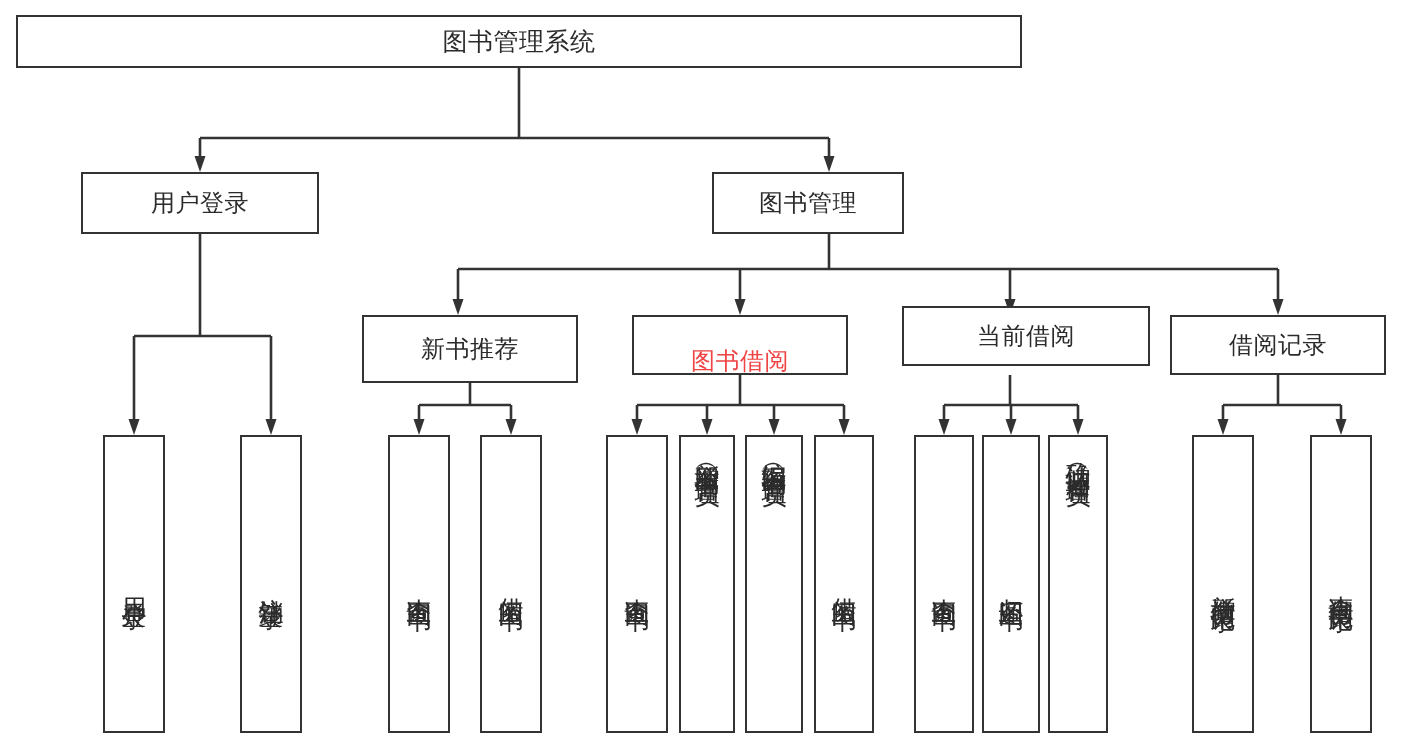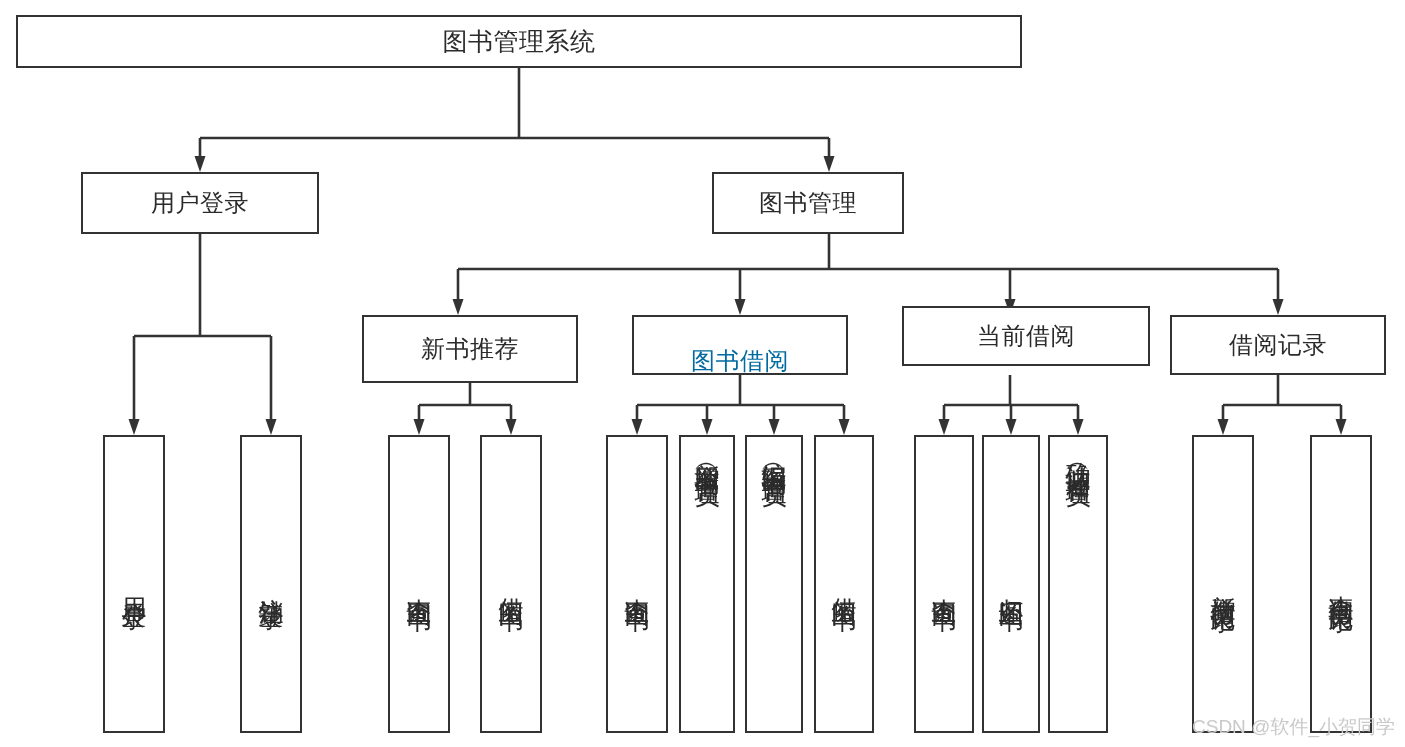--- a/index.html
+++ b/index.html
@@ -141,21 +141,21 @@
       <div class="node horizontal" style="left: 81px; top: 172px; width: 238px; height: 62px; border-color: rgb(51, 51, 51);">
         <span class="node-label" style="color: rgb(43, 43, 43);">用户登录</span>
       </div>
       <div class="node horizontal" style="left: 712px; top: 172px; width: 192px; height: 62px; border-color: rgb(51, 51, 51);">
         <span class="node-label" style="color: rgb(43, 43, 43);">图书管理</span>
       </div>
       <div class="node horizontal" style="left: 362px; top: 315px; width: 216px; height: 68px; border-color: rgb(51, 51, 51);">
         <span class="node-label" style="color: rgb(43, 43, 43);">新书推荐</span>
       </div>
       <div class="node horizontal" style="left: 632px; top: 315px; width: 216px; height: 60px; border-color: rgb(51, 51, 51);">
-        <span class="node-label" style="color: #0369a1; margin-top: 32px;">图书借阅</span>
+        <span class="node-label" style="color: #ef4444; margin-top: 32px;">图书借阅</span>
       </div>
       <div class="node horizontal" style="left: 902px; top: 306px; width: 248px; height: 60px; border-color: rgb(51, 51, 51);">
         <span class="node-label" style="color: rgb(43, 43, 43);">当前借阅</span>
       </div>
       <div class="node horizontal" style="left: 1170px; top: 315px; width: 216px; height: 60px; border-color: rgb(51, 51, 51);">
         <span class="node-label" style="color: rgb(43, 43, 43);">借阅记录</span>
       </div>
       <div class="node vertical" style="left: 103px; top: 435px; width: 62px; height: 298px; border-color: rgb(51, 51, 51);">
         <span class="node-label" style="color: rgb(43, 43, 43);">用户登录</span>
       </div>
@@ -190,15 +190,14 @@
         <span class="node-label" style="color: rgb(43, 43, 43);">确认归还（管理员）</span>
       </div>
       <div class="node vertical" style="left: 1192px; top: 435px; width: 62px; height: 298px; border-color: rgb(51, 51, 51);">
         <span class="node-label" style="color: rgb(43, 43, 43);">新增借阅记录</span>
       </div>
       <div class="node vertical" style="left: 1310px; top: 435px; width: 62px; height: 298px; border-color: rgb(51, 51, 51);">
         <span class="node-label" style="color: rgb(43, 43, 43);">查询借阅记录</span>
       </div>
     </div>
 
-  <div class="watermark" id="watermark" style="left: 1192px; top: 714px; color: rgb(201, 201, 201);">CSDN @软件_小贺同学</div>
 
 </div>
 
 </body></html>

